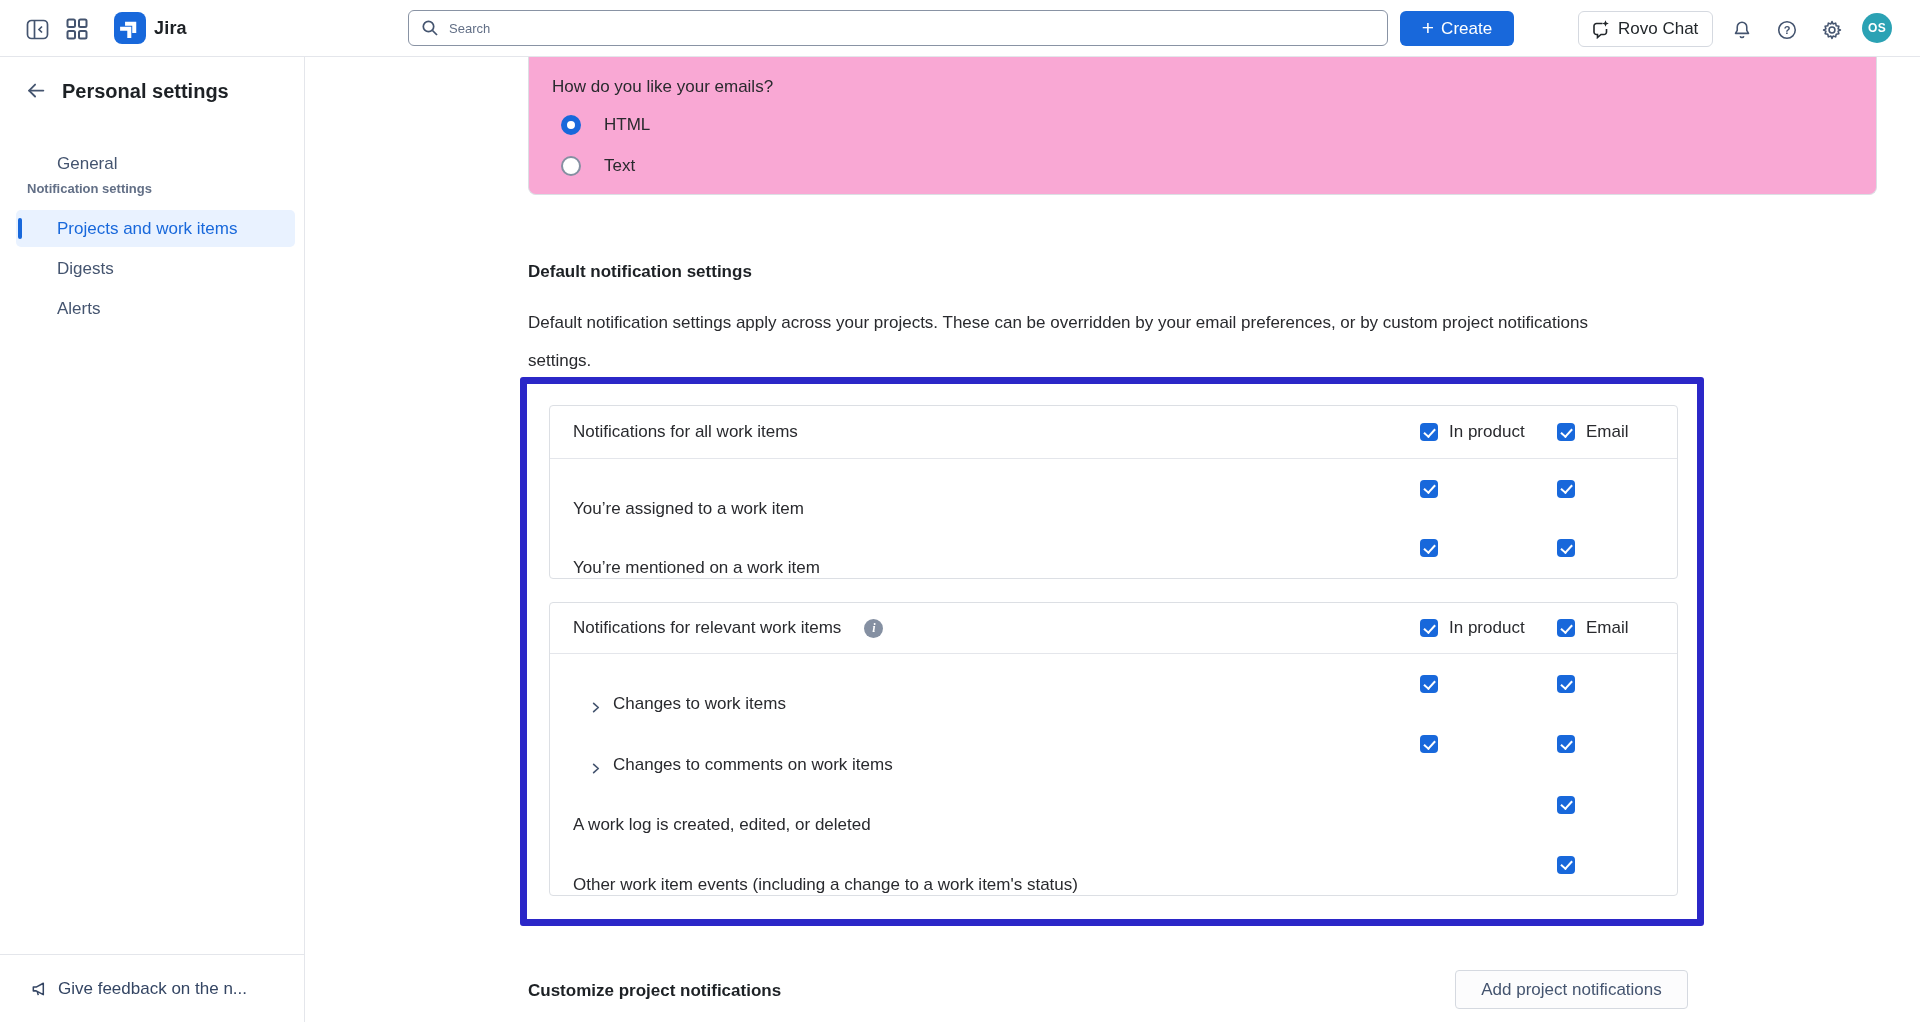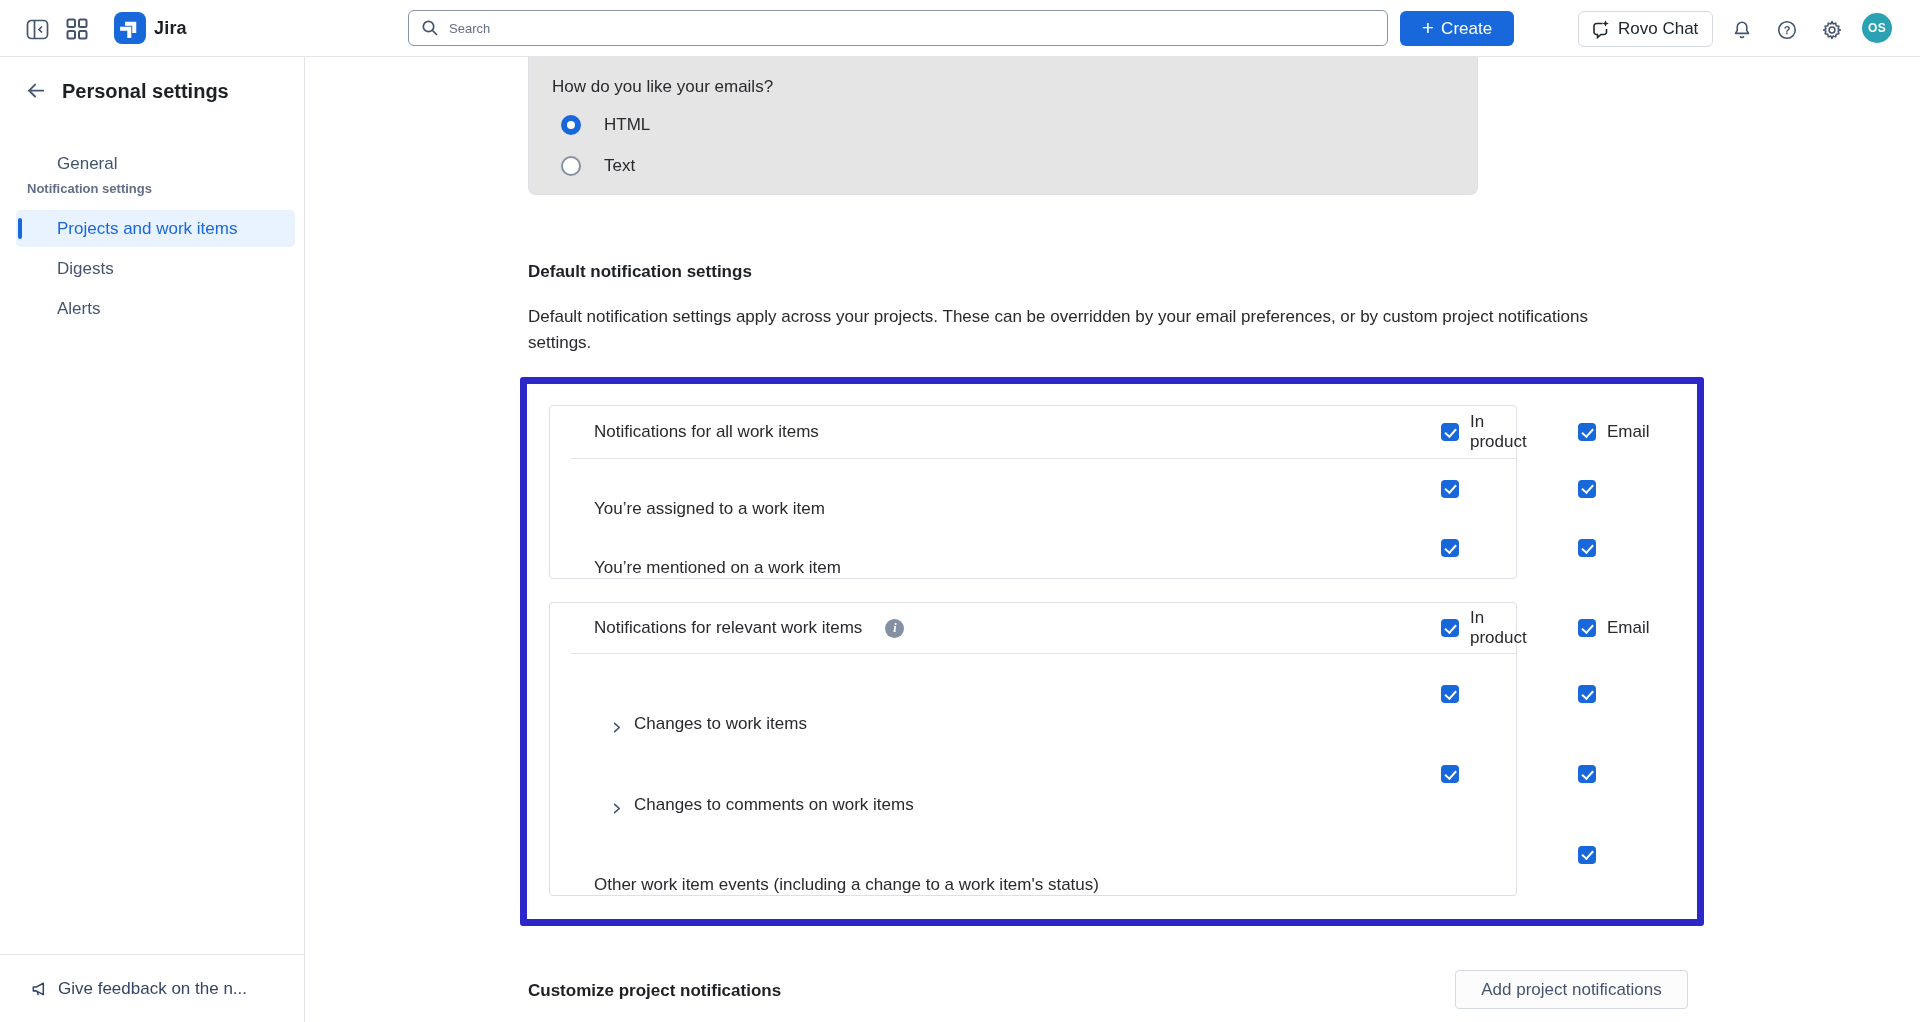--- a/index.html
+++ b/index.html
@@ -34,37 +34,37 @@
   .sb-section { position:absolute; left:27px; top:121px; height:20px; display:flex; align-items:center; font-size:13px; font-weight:bold; color:#626F86; }
   .sb-item.active-item { top:153px; background:#E9F2FF; color:#1868DB; font-weight:500; }
   .active-bar { position:absolute; left:2px; top:8px; width:4px; height:21px; border-radius:3px; background:#1868DB; }
   .sb-item.digests { top:193px; }
   .sb-item.alerts { top:233px; }
   .sb-footer { position:absolute; left:0; bottom:0; width:100%; height:68px; border-top:1px solid #E4E6EB; display:flex; align-items:center; padding-left:30px; gap:9px; color:#344563; font-size:17px; cursor:pointer; }
 
   
   .main { position:absolute; left:305px; top:57px; width:1615px; height:965px; background:#fff; }
   
-  .email-card { position:absolute; left:223px; top:0; width:950px; height:138px; border:1px solid #DCDFE4; border-top:none; border-radius:0 0 8px 8px; background:#e5e5e5;padding-left:12px; }
+  .email-card { position:absolute; left:223px; top:0; width:1349px; height:138px; border:1px solid #DCDFE4; border-top:none; border-radius:0 0 8px 8px; background:#f9a8d4;padding-left:12px; }
   .email-q { position:absolute; left:23px; top:20px; font-size:17px; color:#292A2E; }
   .radio-row { position:absolute; left:32px; display:flex; align-items:center; gap:23px; }
   .radio-row.r1 { top:58px; }
   .radio-row.r2 { top:99px; }
   .radio { width:20px; height:20px; border-radius:50%; background:#fff; flex:none; }
   .radio.sel { border:6px solid #1868DB; }
   .radio.unsel { border:2px solid #8590A2; }
   .radio-label { font-size:17px; color:#292A2E; }
 
   .dn-heading { position:absolute; left:223px; top:205px; font-size:17px; font-weight:bold; color:#1D2125; }
-  .dn-desc { position:absolute; left:223px; top:247px; width:1105px; font-size:17px; line-height:26px; color:#292A2E; }
+  .dn-desc { position:absolute; left:223px; top:247px; width:1105px; font-size:17px; line-height:38px; color:#292A2E; }
 
   
   .blue-box { position:absolute; left:215px; top:320px; width:1184px; height:549px; border:7px solid #2B27C8; border-radius:3px; background:#fff; }
 
-  .ntable { position:absolute; left:22px; width:968px; background:#fff; border:1px solid #DCDFE4; border-radius:4px; display:flex; flex-direction:column;padding-left:21px; }
+  .ntable { position:absolute; left:22px; width:1129px; background:#fff; border:1px solid #DCDFE4; border-radius:4px; display:flex; flex-direction:column; }
   .ntable.t1 { top:21px; height:174px; }
   .ntable.t2 { top:218px; height:294px; }
   .nt-header { position:relative; flex:none; display:flex; align-items:center; padding-left:23px; border-bottom:1px solid #E4E6EB; gap:13px; }
   .t1 .nt-header { height:53px; }
   .t2 .nt-header { height:51px;gap:23px; }
   .nt-header .hlabel { font-size:17px; color:#292A2E; }
   .nt-row { position:relative; flex:1; display:flex; align-items:flex-end; padding-left:23px; }
   .nt-row .rlabel { font-size:17px; color:#292A2E; }
   .nt-row.indent { padding-left:39px; gap:11px; }
   .cb { width:18px; height:18px; border-radius:4px; background:#1868DB; position:relative; flex:none; }
@@ -300,20 +300,26 @@
           </span>
           <span class="rlabel">Changes to comments on work items</span>
           <span class="cell-inproduct">
               <span class="cb"></span>
             </span>
           <span class="cell-email">
               <span class="cb"></span>
             </span>
         </div>
 
+        <div class="nt-row">
+          <span class="rlabel">A work log is created, edited, or deleted</span>
+          <span class="cell-email">
+              <span class="cb"></span>
+            </span>
+        </div>
 
         <div class="nt-row">
           <span class="rlabel">Other work item events (including a change to a work item's status)</span>
           <span class="cell-email">
               <span class="cb"></span>
             </span>
         </div>
       </div>
     </div>
 

